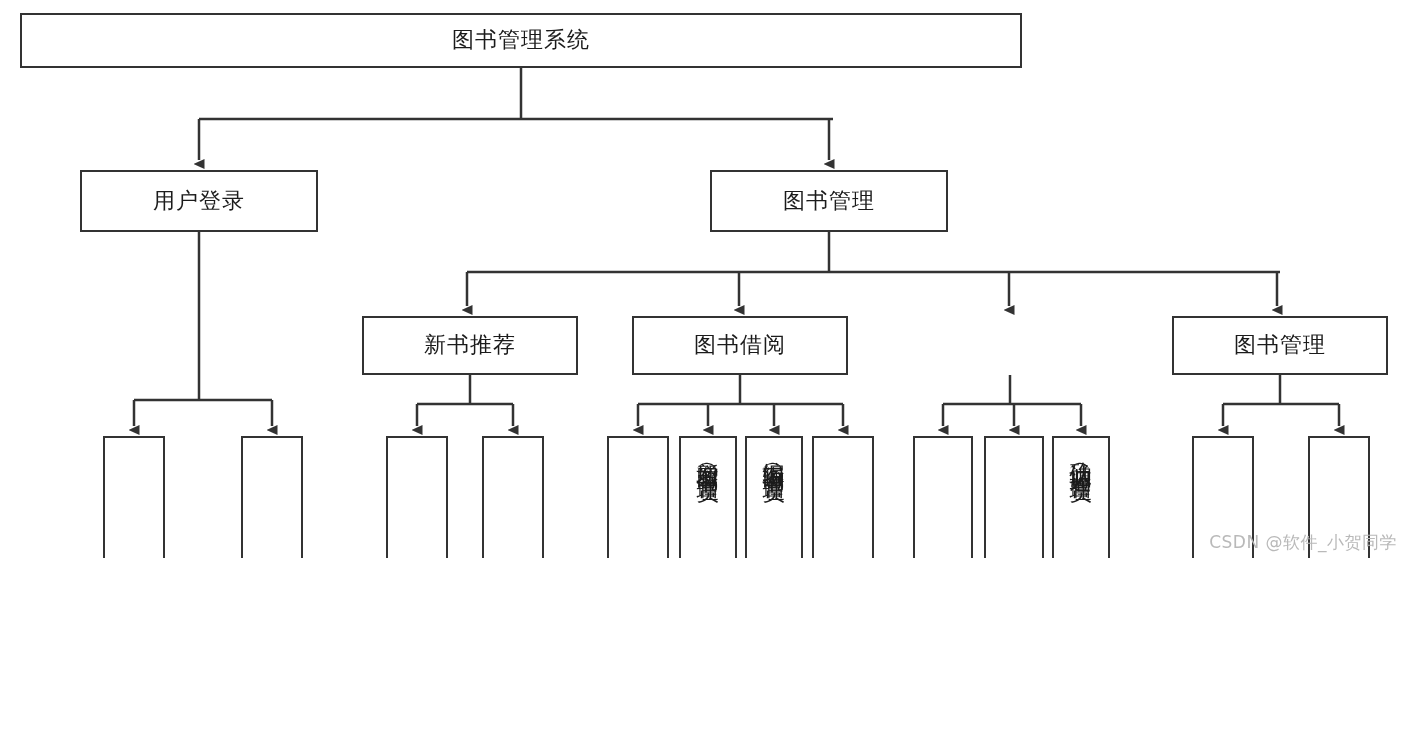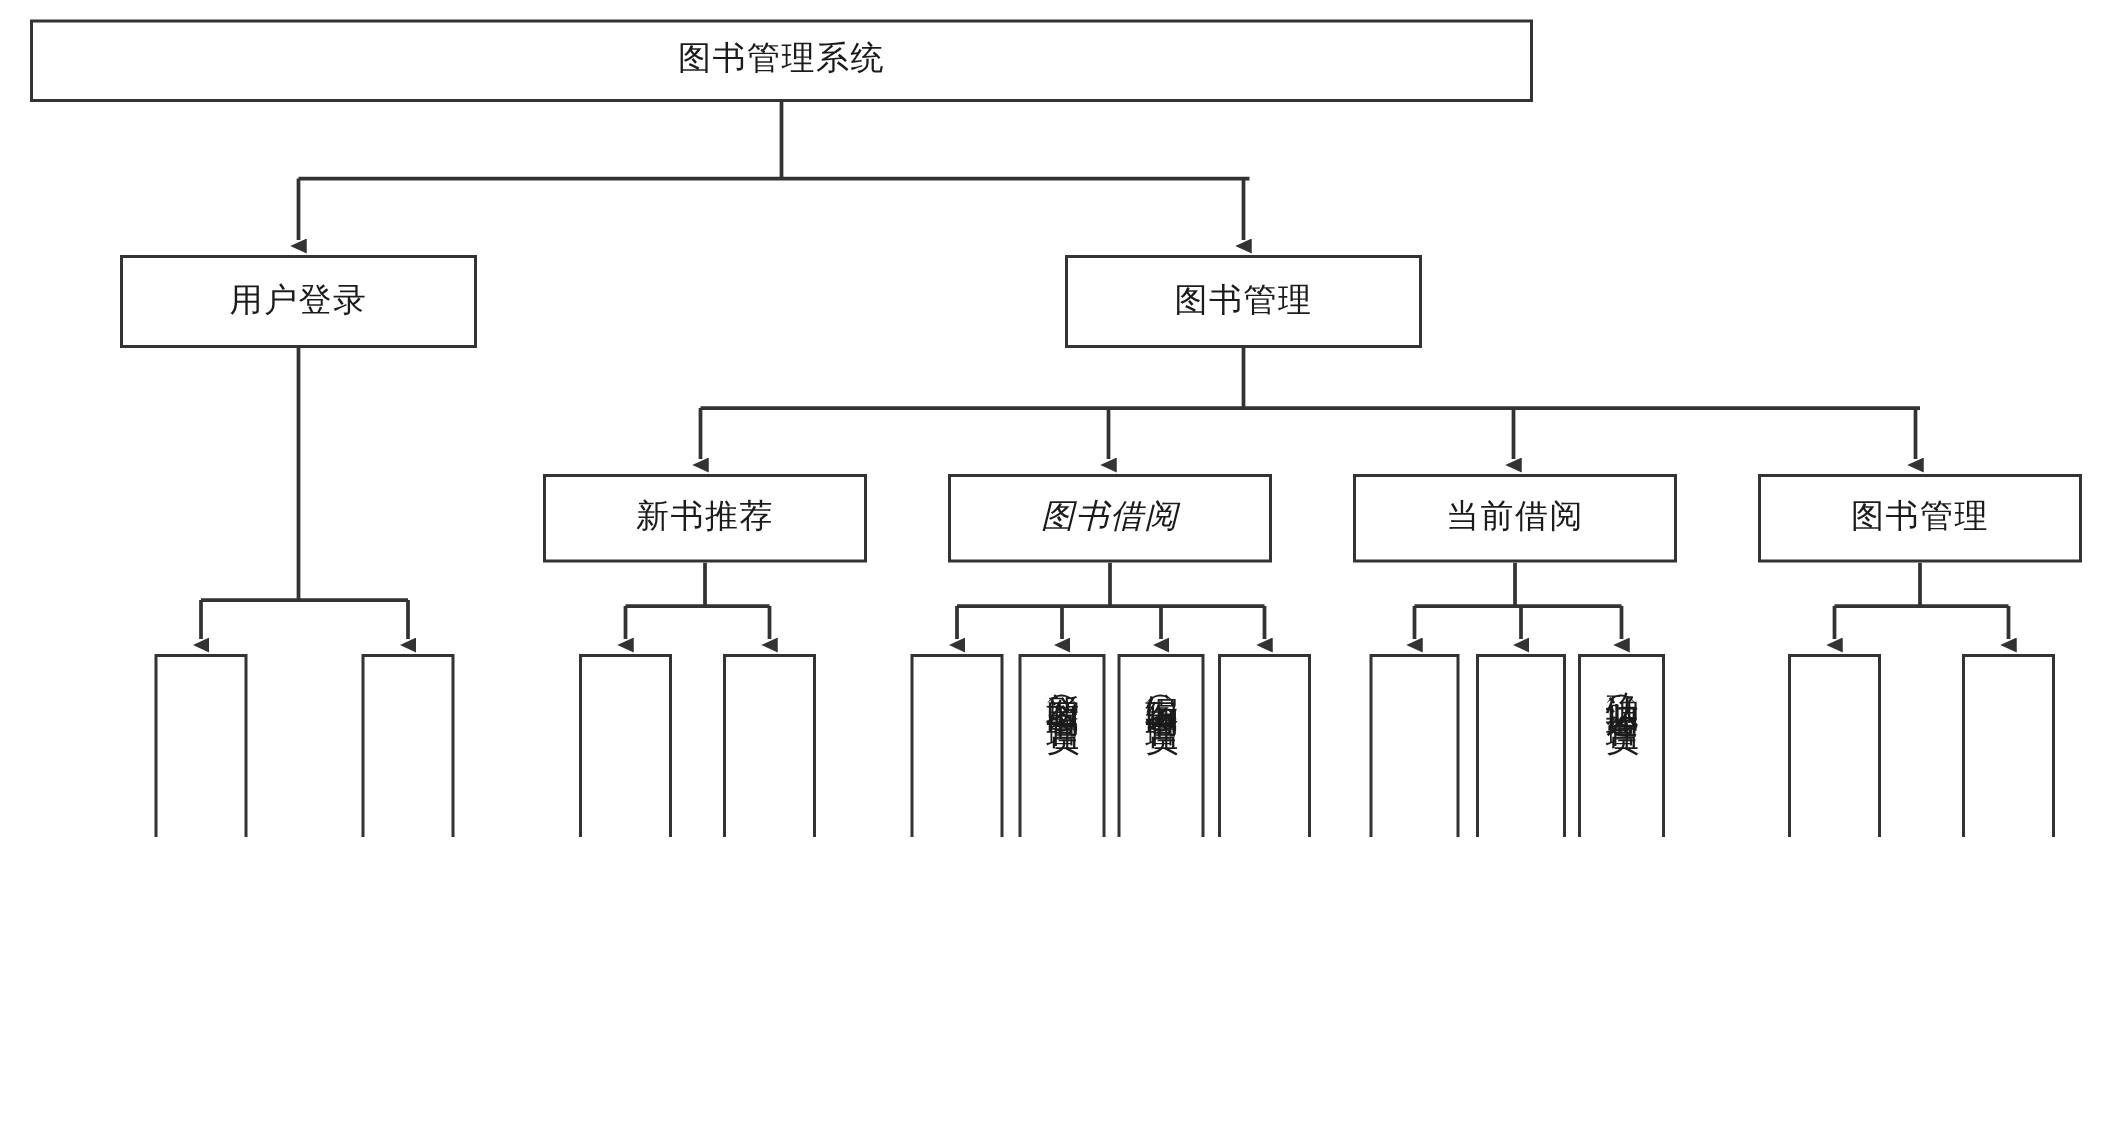--- a/index.html
+++ b/index.html
@@ -143,25 +143,22 @@
   <div class="node horizontal" id="node-user-login" style="left: 80px; top: 170px; width: 238px; height: 62px; border-color: rgb(51, 51, 51); background: rgb(255, 255, 255); color: rgb(27, 27, 27);">
     <span class="label">用户登录</span>
   </div>
   <div class="node horizontal" id="node-new-book-recommend" style="left: 362px; top: 316px; width: 216px; height: 59px; border-color: rgb(51, 51, 51); background: rgb(255, 255, 255); color: rgb(27, 27, 27);">
     <span class="label">新书推荐</span>
   </div>
 
   <div class="node horizontal" id="node-book-management" style="left: 710px; top: 170px; width: 238px; height: 62px; border-color: rgb(51, 51, 51); background: rgb(255, 255, 255); color: rgb(27, 27, 27);">
     <span class="label">图书管理</span>
   </div>
-  <div class="node horizontal" id="node-book-borrow" style="left: 632px; top: 316px; width: 216px; height: 59px; border-color: rgb(51, 51, 51); background: rgb(255, 255, 255); color: rgb(27, 27, 27); font-style: italic;">
+  <div class="node horizontal" id="node-book-borrow" style="left: 632px; top: 316px; width: 216px; height: 59px; border-color: rgb(51, 51, 51); background: rgb(255, 255, 255); color: rgb(27, 27, 27);">
     <span class="label">图书借阅</span>
-  </div>
-  <div class="node horizontal" id="node-current-borrow" style="left: 902px; top: 316px; width: 216px; height: 59px; border-color: rgb(51, 51, 51); background: rgb(255, 255, 255); color: rgb(27, 27, 27);">
-    <span class="label">当前借阅</span>
   </div>
   <div class="node horizontal" id="node-borrow-record" style="left: 1172px; top: 316px; width: 216px; height: 59px; border-color: rgb(51, 51, 51); background: rgb(255, 255, 255); color: rgb(27, 27, 27);">
     <span class="label">图书管理</span>
   </div>
 
   <div class="node vertical centered" id="node-leaf-user-login" style="left: 103px; top: 436px; width: 62px; height: 294px; border-color: rgb(51, 51, 51); background: rgb(255, 255, 255); color: rgb(27, 27, 27);">
     <span class="label">用户登录</span>
   </div>
   <div class="node vertical centered" id="node-leaf-logout" style="left: 241px; top: 436px; width: 62px; height: 294px; border-color: rgb(51, 51, 51); background: rgb(255, 255, 255); color: rgb(27, 27, 27);">
     <span class="label">注销登录</span>
@@ -193,14 +190,15 @@
   <div class="node vertical" id="node-leaf-confirm-return" style="left: 1052px; top: 436px; width: 58px; height: 294px; border-color: rgb(51, 51, 51); background: rgb(255, 255, 255); color: rgb(27, 27, 27);">
     <span class="label">确认归还（管理员）</span>
   </div>
   <div class="node vertical centered" id="node-leaf-add-record" style="left: 1192px; top: 436px; width: 62px; height: 294px; border-color: rgb(51, 51, 51); background: rgb(255, 255, 255); color: rgb(27, 27, 27);">
     <span class="label">新增借阅记录</span>
   </div>
   <div class="node vertical centered" id="node-leaf-query-record" style="left: 1308px; top: 436px; width: 62px; height: 294px; border-color: rgb(51, 51, 51); background: rgb(255, 255, 255); color: rgb(27, 27, 27);">
     <span class="label">查询借阅记录</span>
   </div>
 
+  <div id="watermark" style="color: rgb(185, 185, 185);">CSDN @软件_小贺同学</div>
 
 </div>
 
 </body></html>

